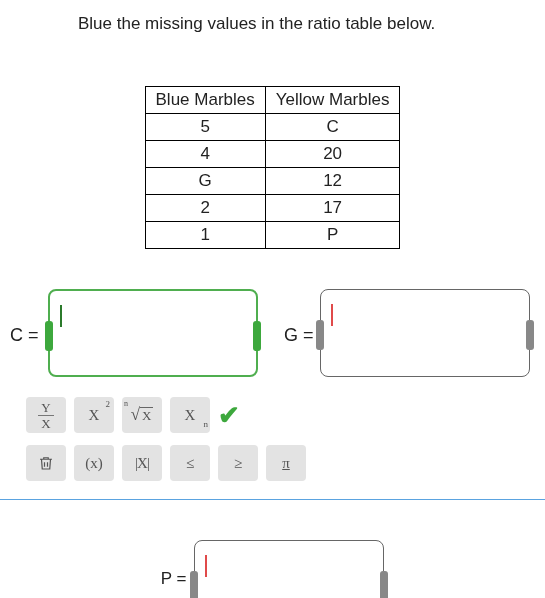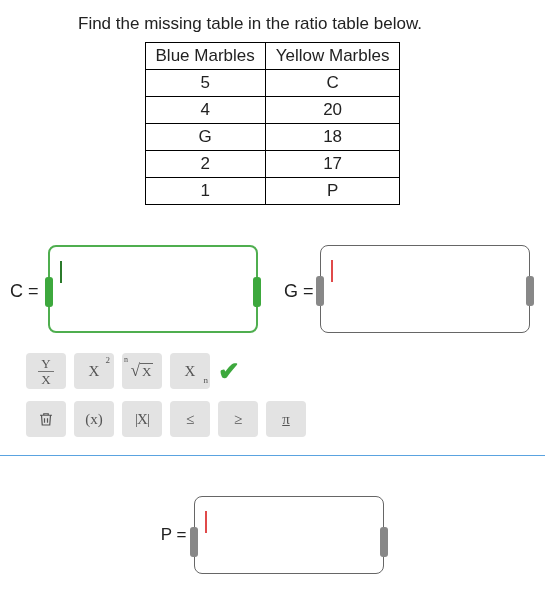--- a/index.html
+++ b/index.html
@@ -18,20 +18,21 @@
     font-size: 17px;
     font-weight: 400;
   }
   .table-wrap {
     display: flex;
     justify-content: center;
     margin-top: 8px;
   }
   table.ratio {
     border-collapse: collapse;
+    margin-top: 44px;
   }
   table.ratio th, table.ratio td {
     border: 1px solid #000;
     padding: 3px 10px;
     text-align: center;
     font-size: 17px;
     min-width: 110px;
   }
   table.ratio th {
     font-weight: 400;
@@ -152,42 +153,42 @@
     border: 1px solid #666;
     border-radius: 8px;
     background: #fff;
     padding: 6px 10px;
     position: relative;
   }
 </style>
 </head>
 <body>
 
-<div class="prompt">Find the missing table in the ratio table below.</div>
+<div class="prompt">Blue the missing values in the ratio table below.</div>
 
 <div class="table-wrap">
   <table class="ratio">
     <thead>
       <tr>
         <th>Blue Marbles</th>
         <th>Yellow Marbles</th>
       </tr>
     </thead>
     <tbody>
       <tr>
         <td>5</td>
         <td>C</td>
       </tr>
       <tr>
         <td>4</td>
         <td>20</td>
       </tr>
       <tr>
         <td>G</td>
-        <td>18</td>
+        <td>12</td>
       </tr>
       <tr>
         <td>2</td>
         <td>17</td>
       </tr>
       <tr>
         <td>1</td>
         <td>P</td>
       </tr>
     </tbody>

